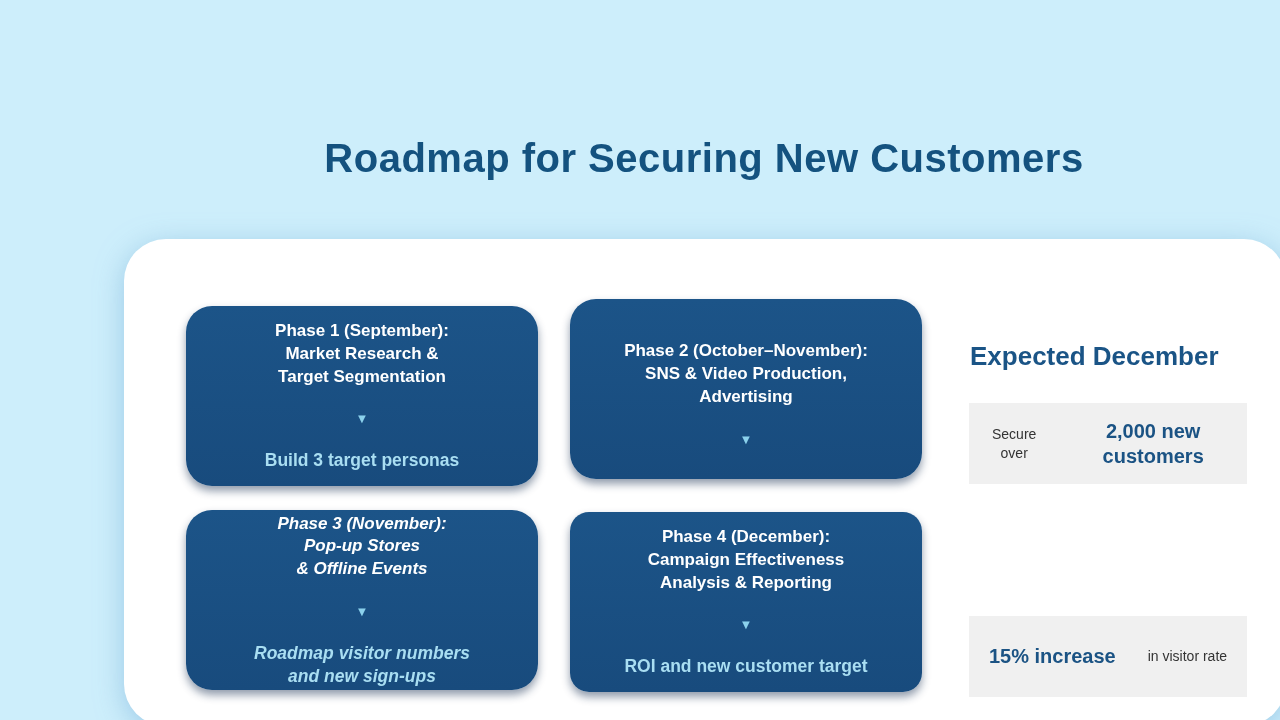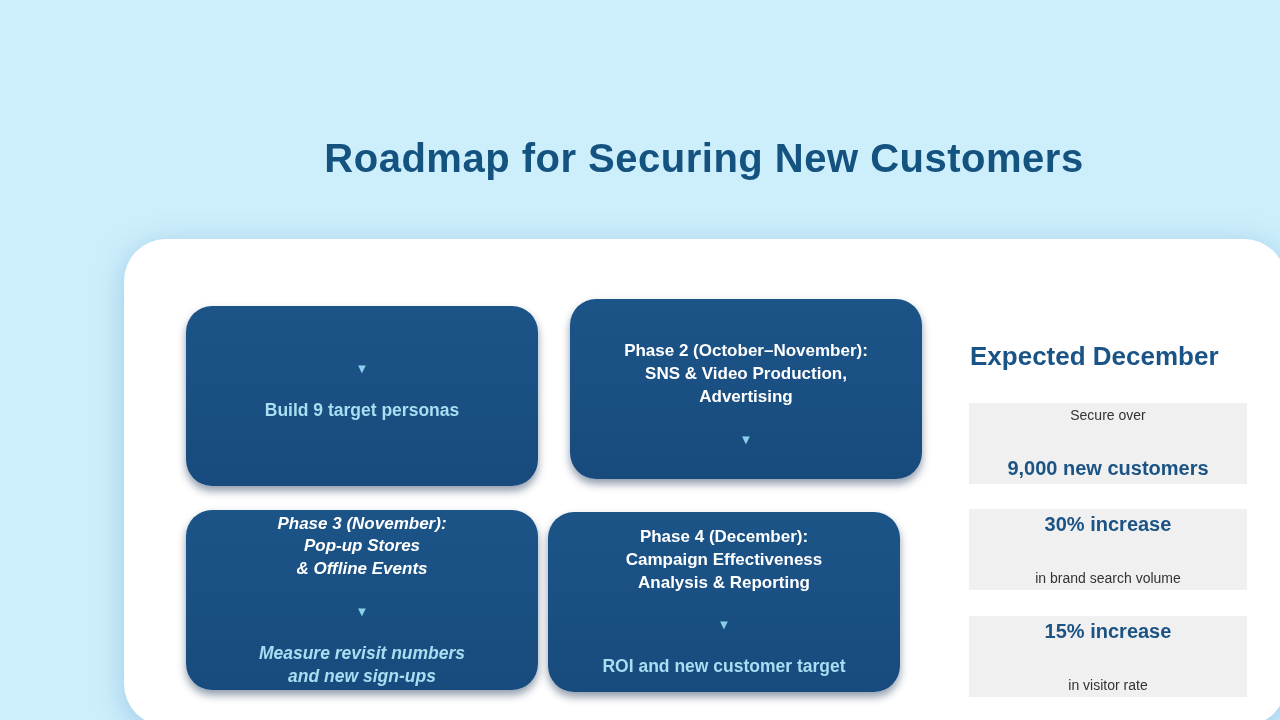--- a/index.html
+++ b/index.html
@@ -46,21 +46,21 @@
     display: flex;
     flex-direction: column;
     align-items: center;
     justify-content: center;
     text-align: center;
     padding: 10px 16px;
   }
   .card-1 { left: 46px;  top: 51px; }
   .card-2 { left: 430px; top: 44px; }
   .card-3 { left: 46px;  top: 255px; font-style: italic; }
-  .card-4 { left: 408px; top: 257px; }
+  .card-4 { left: 430px; top: 257px; border-radius: 19px; }
   .card-heading {
     font-size: 17px;
     font-weight: 700;
     line-height: 1.34;
     color: #ffffff;
     white-space: pre-line;
   }
   .arrow {
     color: #8bd1ec;
     font-size: 13px;
@@ -82,21 +82,21 @@
     font-weight: 700;
     color: #1a5486;
   }
   .outcome-box {
     position: absolute;
     left: 829px;
     width: 278px;
     height: 81px;
     background: #f0f0f0;
     display: flex;
-    flex-direction: column;
+    flex-direction: row;
     align-items: center;
     justify-content: center;
     text-align: center;
   }
   .outcome-box-1 { top: 148px; }
   .outcome-box-2 { top: 254px; }
   .outcome-box-3 { top: 361px; }
   .outcome-main {
     font-size: 20px;
     font-weight: 700;
@@ -113,59 +113,58 @@
 </head>
 <body>
 
 <div class="canvas">
 
   <h1 class="title">Roadmap for Securing New Customers</h1>
 
   <div class="panel">
 
     <div class="card card-1">
+      <div class="card-heading">Phase 1 (September):
+Market Research &amp;
+Target Segmentation</div>
       <div class="arrow">▼</div>
-      <div class="card-result">Build 9 target personas</div>
+      <div class="card-result">Build 3 target personas</div>
     </div>
 
     <div class="card card-2">
       <div class="card-heading">Phase 2 (October–November):
 SNS &amp; Video Production,
 Advertising</div>
       <div class="arrow">▼</div>
     </div>
 
     <div class="card card-3">
       <div class="card-heading">Phase 3 (November):
 Pop-up Stores
 &amp; Offline Events</div>
       <div class="arrow">▼</div>
-      <div class="card-result">Measure revisit numbers
+      <div class="card-result">Roadmap visitor numbers
 and new sign-ups</div>
     </div>
 
     <div class="card card-4">
       <div class="card-heading">Phase 4 (December):
 Campaign Effectiveness
 Analysis &amp; Reporting</div>
       <div class="arrow">▼</div>
       <div class="card-result">ROI and new customer target</div>
     </div>
 
     <h2 class="outcomes-heading">Expected December</h2>
 
     <div class="outcome-box outcome-box-1">
       <div class="outcome-small">Secure over</div>
-      <div class="outcome-main">9,000 new customers</div>
+      <div class="outcome-main">2,000 new customers</div>
     </div>
 
-    <div class="outcome-box outcome-box-2">
-      <div class="outcome-main">30% increase</div>
-      <div class="outcome-small">in brand search volume</div>
-    </div>
 
     <div class="outcome-box outcome-box-3">
       <div class="outcome-main">15% increase</div>
       <div class="outcome-small">in visitor rate</div>
     </div>
 
   </div>
 </div>
 
 </body></html>

